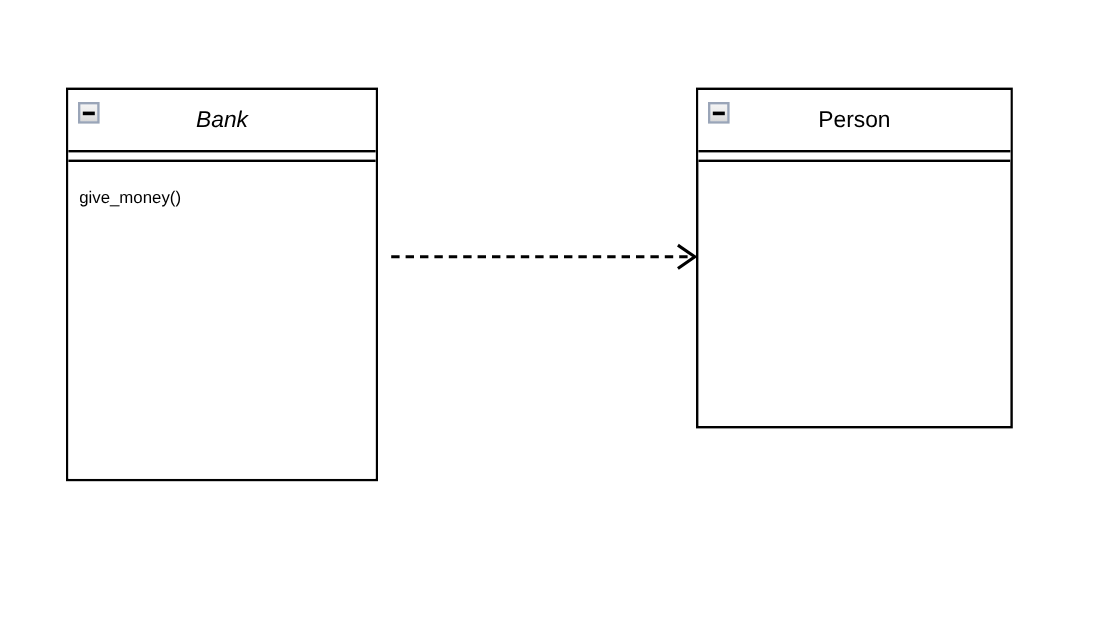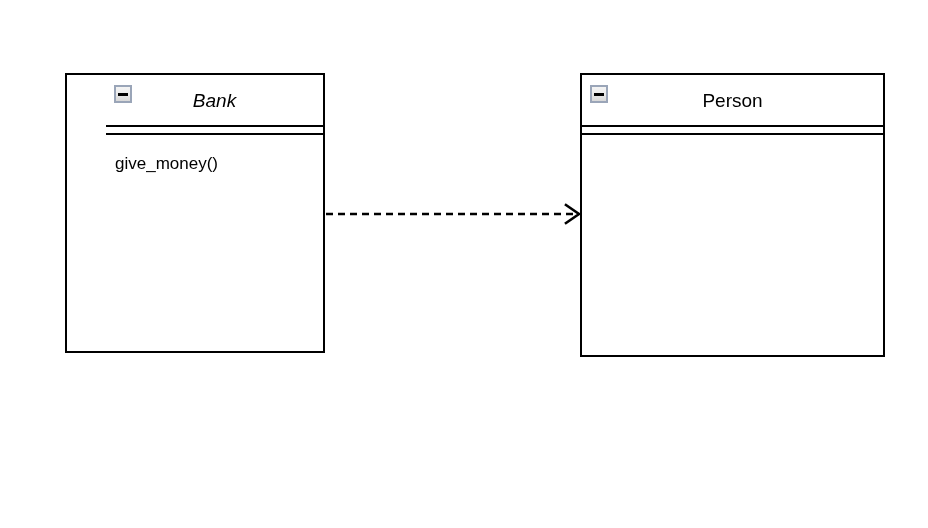--- a/index.html
+++ b/index.html
@@ -83,52 +83,52 @@
     background: #ffffff;
   }
 
   .uml-members {
     flex: 1 1 auto;
     padding: 18px 0 0 9px;
     background: #ffffff;
   }
 
   .uml-member {
-    font-size: 17px;
+    font-size: 14px;
     line-height: 22px;
     color: #000000;
     white-space: nowrap;
   }
 
   
   #connector-layer {
     position: absolute;
     inset: 0;
     pointer-events: none;
   }
 </style>
 </head>
 <body>
 
 <div id="canvas">
 
-  <div class="uml-class" id="class-bank" style="left: 65px; top: 73px; width: 260px; height: 280px; padding-left: 39px;">
+  <div class="uml-class" id="class-bank" style="left: 55px; top: 73px; width: 260px; height: 328px;">
     <div class="uml-header">
       <div class="collapse-icon">
         <span class="bar"></span>
       </div>
       <div class="uml-title abstract">Bank</div>
     </div>
     <div class="uml-divider"></div>
     <div class="uml-members">
       <div class="uml-member">give_money()</div>
     </div>
   </div>
 
-  <div class="uml-class" id="class-person" style="left: 580px; top: 73px; width: 305px; height: 284px;">
+  <div class="uml-class" id="class-person" style="left: 580px; top: 73px; width: 264px; height: 284px;">
     <div class="uml-header">
       <div class="collapse-icon">
         <span class="bar"></span>
       </div>
       <div class="uml-title">Person</div>
     </div>
     <div class="uml-divider"></div>
   </div>
 
   <svg id="connector-layer" width="928" height="528">

